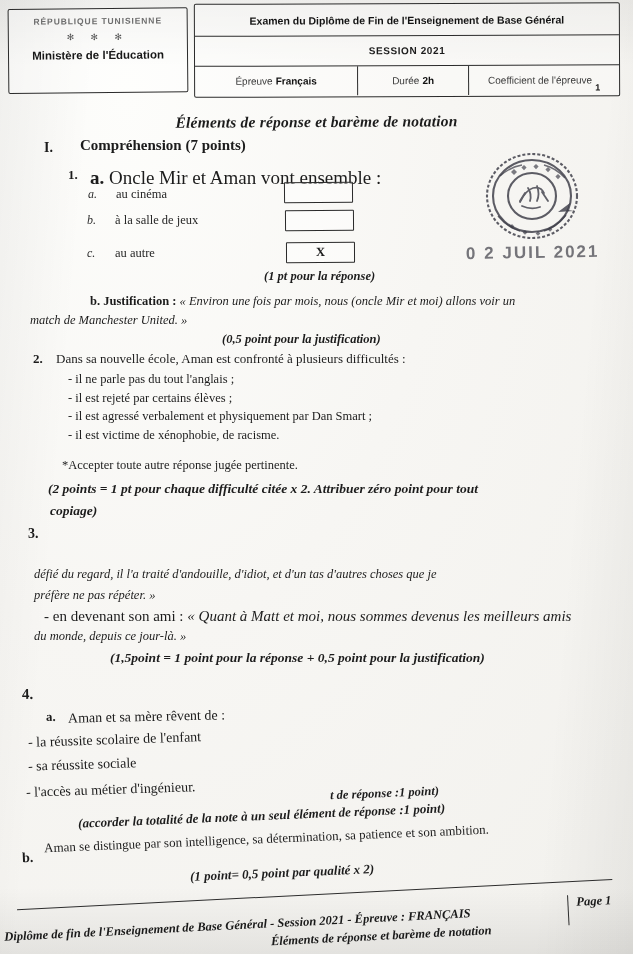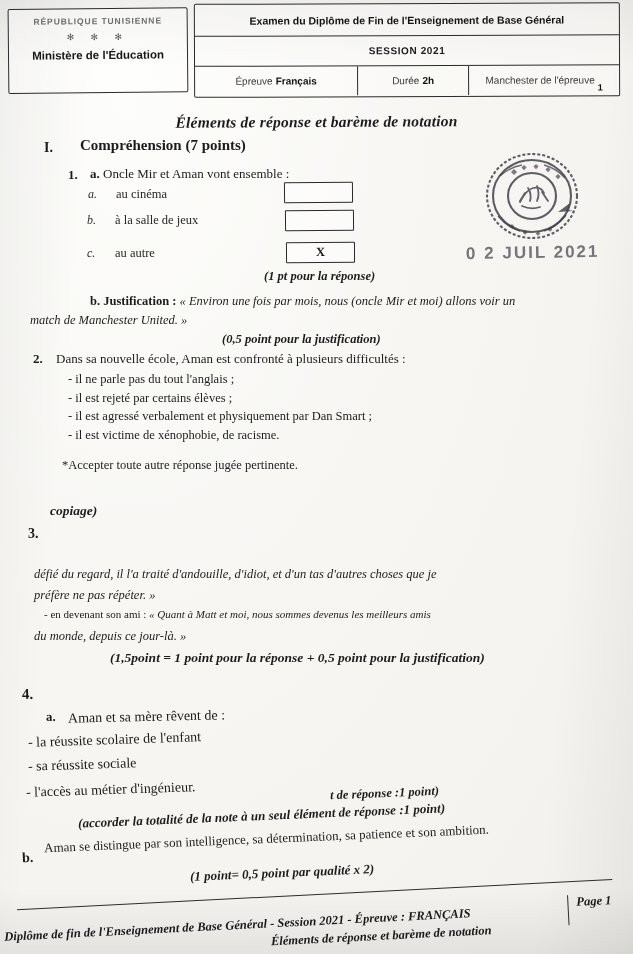--- a/index.html
+++ b/index.html
@@ -157,21 +157,21 @@
   .bi { font-weight: bold; font-style: italic; }
   .s13 { font-size: 13.5px; }
   .s125{ font-size: 12.5px; }
 
   
   #sec1-num { top: 140px; left: 44px; font-size: 14px; font-weight: bold; }
   #sec1-title { top: 137px; left: 80px; font-size: 15px; font-weight: bold; }
 
   
   #q1-num { top: 168px; left: 68px; font-size: 13px; font-weight: bold; }
-  #q1-stem { top: 167px; left: 90px; font-size: 13px; }
+  #q1-stem { top: 167px; left: 90px; font-size: 19px; }
   #q1-stem .lead { font-weight: bold; }
 
   .opt-letter { font-size: 12px; font-style: italic; color: #2f2f2f; }
   .opt-text   { font-size: 12.5px; color: #262626; }
   #opt-a-l { top: 188px; left: 88px; }
   #opt-a-t { top: 187px; left: 116px; text-align: right; }
   #opt-b-l { top: 214px; left: 87px; }
   #opt-b-t { top: 213px; left: 115px; }
   #opt-c-l { top: 247px; left: 87px; }
   #opt-c-t { top: 246px; left: 115px; }
@@ -210,21 +210,21 @@
   #note-accept { top: 458px; left: 62px; font-size: 12.5px; }
   #score-q2a { top: 481px; left: 48px; }
   #score-q2b { top: 503px; left: 50px; }
 
   
   #q3-num { top: 526px; left: 28px; font-size: 14px; font-weight: bold; }
   #q3-stem { top: 527px; left: 50px; font-size: 13px; }
   #q3-l1 { top: 546px; left: 44px; font-size: 12.5px; }
   #q3-l2 { top: 567px; left: 34px; }
   #q3-l3 { top: 588px; left: 34px; }
-  #q3-l4 { top: 608px; left: 44px; font-size: 11px; }
+  #q3-l4 { top: 608px; left: 44px; font-size: 15px; }
   #q3-l5 { top: 629px; left: 34px; }
   #score-q3 { top: 650px; left: 110px; }
 
   
   #q4-num { top: 686px; left: 22px; font-size: 15px; font-weight: bold; }
   #q4a-l { top: 710px; left: 46px; font-size: 13px; font-weight: bold; }
   #q4a-t { top: 709px; left: 68px; font-size: 14px; }
   #q4-i1 { top: 732px; left: 28px; font-size: 14px; }
   #q4-i2 { top: 757px; left: 28px; font-size: 14px; }
   #q4-i3 { top: 782px; left: 26px; font-size: 14px; }
@@ -321,21 +321,21 @@
       <div id="hr-details">
         <div class="cell" id="cell-epreuve">
           <span>Épreuve</span>
           <span class="val">Français</span>
         </div>
         <div class="cell" id="cell-duree">
           <span>Durée</span>
           <span class="val">2h</span>
         </div>
         <div class="cell" id="cell-coef">
-          <span>Manchester de l'épreuve</span>
+          <span>Coefficient de l'épreuve</span>
           <span class="val">1</span>
         </div>
       </div>
     </div>
   </div>
 
   <div id="doc-title">Éléments de réponse et barème de notation</div>
 
   <div class="t" id="sec1-num">I.</div>
   <div class="t" id="sec1-title">Compréhension (7 points)</div>
@@ -368,20 +368,21 @@
   <div class="t bi s125" id="score-q1b">(0,5 point pour la justification)</div>
 
   <div class="t" id="q2-num">2.</div>
   <div class="t" id="q2-stem">Dans sa nouvelle école, Aman est confronté à plusieurs difficultés :</div>
   <div class="t s125" id="q2-d1">- il ne parle pas du tout l'anglais ;</div>
   <div class="t s125" id="q2-d2">- il est rejeté par certains élèves ;</div>
   <div class="t s125" id="q2-d3">- il est agressé verbalement et physiquement par Dan Smart ;</div>
   <div class="t s125" id="q2-d4">- il est victime de xénophobie, de racisme.</div>
 
   <div class="t" id="note-accept">*Accepter toute autre réponse jugée pertinente.</div>
+  <div class="t bi s13" id="score-q2a">(2 points = 1 pt pour chaque difficulté citée x 2. Attribuer zéro point pour tout</div>
   <div class="t bi s13" id="score-q2b">copiage)</div>
 
   <div class="t" id="q3-num">3.</div>
   <div class="t i s125" id="q3-l2">défié du regard, il l'a traité d'andouille, d'idiot, et d'un tas d'autres choses que je</div>
   <div class="t i s125" id="q3-l3">préfère ne pas répéter. »</div>
   <div class="t" id="q3-l4">
     <span>- en devenant son ami : </span><span class="i">« Quant à Matt et moi, nous sommes devenus les meilleurs amis</span>
   </div>
   <div class="t i s125" id="q3-l5">du monde, depuis ce jour-là. »</div>
   <div class="t bi s13" id="score-q3">(1,5point = 1 point pour la réponse + 0,5 point pour la justification)</div>

